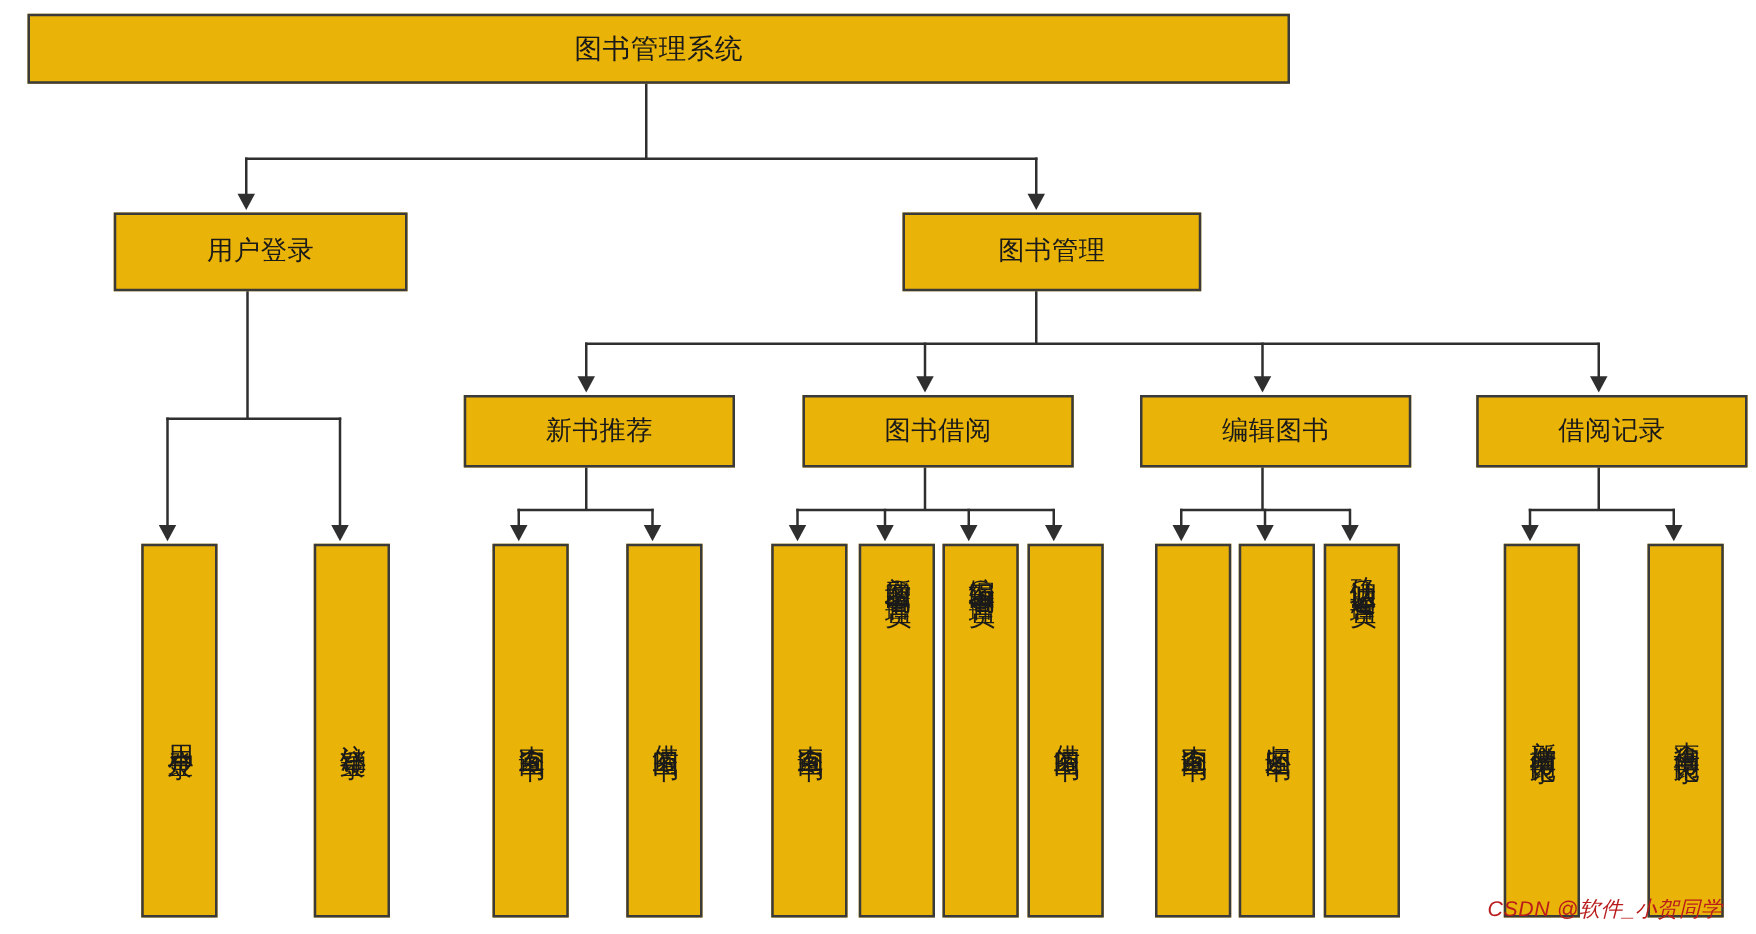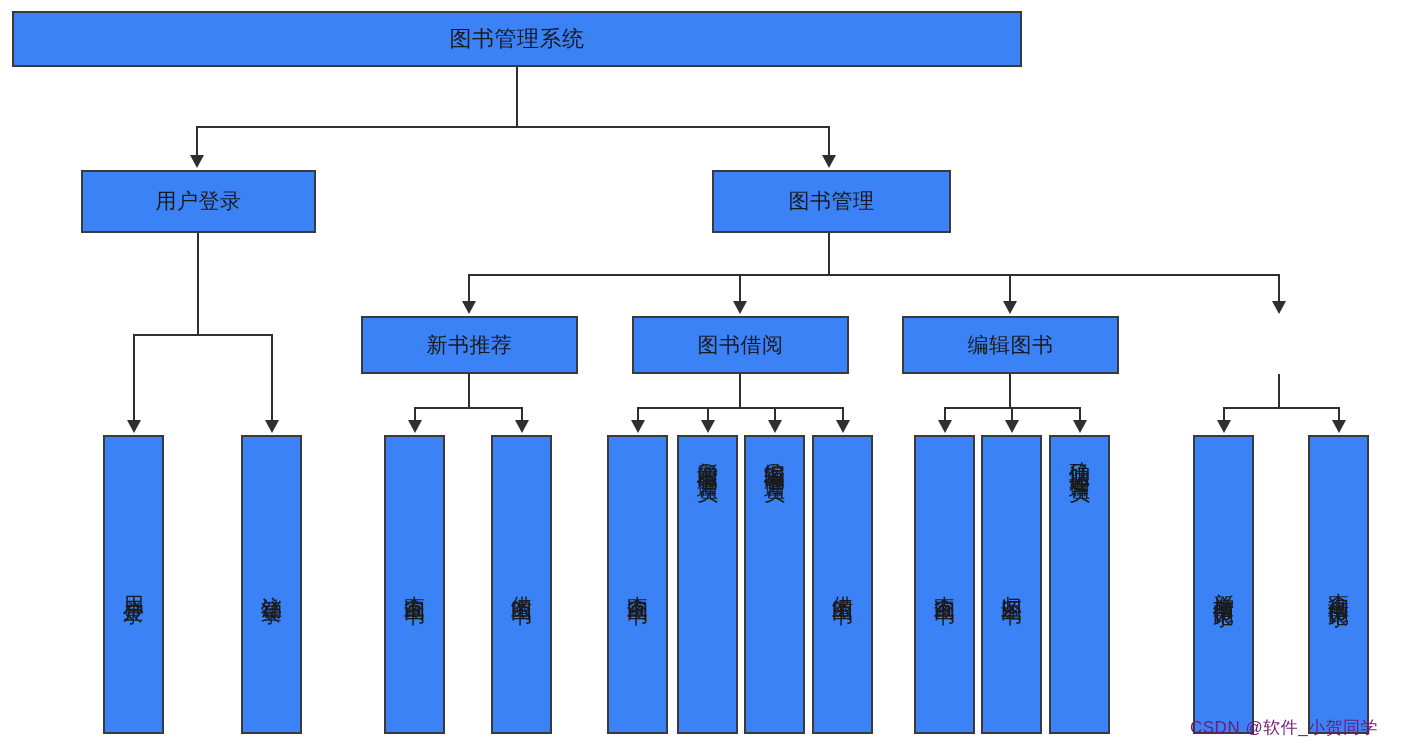--- a/index.html
+++ b/index.html
@@ -12,25 +12,26 @@
     width: 1405px;
     height: 747px;
     background: #ffffff;
     font-family: "Liberation Sans", "DejaVu Sans", sans-serif;
     overflow: hidden;
   }
   .node {
     position: absolute;
     box-sizing: border-box;
     border: 2px solid #3a3a3a;
-    background: #3b82f6;
+    background: #eab308;
     display: flex;
     align-items: center;
     justify-content: center;
     color: #1a1a1a;
+    margin-left: 10px;
   }
   .node.horiz {
     font-size: 21px;
     line-height: 1.25;
     letter-spacing: 0.5px;
   }
   .node.root {
     font-size: 22px;
   }
   
@@ -62,23 +63,24 @@
     position: absolute;
     width: 0;
     height: 0;
     border-left: 7px solid transparent;
     border-right: 7px solid transparent;
     border-top: 13px solid #2f2f2f;
   }
   .watermark {
     position: absolute;
     font-size: 17px;
-    color: #701a75;
+    color: #b91c1c;
     white-space: nowrap;
     letter-spacing: 0.5px;
+    font-style: italic;
   }
 </style>
 </head>
 <body>
 
 <div id="canvas">
 
   <div class="node horiz root" style="left:12px; top:11px; width:1010px; height:56px;">
     <span>图书管理系统</span>
   </div>
@@ -120,20 +122,23 @@
 
   <div class="node horiz" style="left:361px; top:316px; width:217px; height:58px;">
     <span>新书推荐</span>
   </div>
   <div class="node horiz" style="left:632px; top:316px; width:217px; height:58px;">
     <span>图书借阅</span>
   </div>
   <div class="node horiz" style="left:902px; top:316px; width:217px; height:58px;">
     <span>编辑图书</span>
   </div>
+  <div class="node horiz" style="left:1171px; top:316px; width:217px; height:58px;">
+    <span>借阅记录</span>
+  </div>
 
   <div class="ln vline" style="left:468px; top:374px; height:34px;"></div>
   <div class="ln hline" style="left:414px; top:407px; width:109px;"></div>
   <div class="ln vline" style="left:414px; top:407px; height:15px;"></div>
   <div class="arrow" style="left:408px; top:420px;"></div>
   <div class="ln vline" style="left:521px; top:407px; height:15px;"></div>
   <div class="arrow" style="left:515px; top:420px;"></div>
 
   <div class="ln vline" style="left:739px; top:374px; height:34px;"></div>
   <div class="ln hline" style="left:637px; top:407px; width:206px;"></div>

